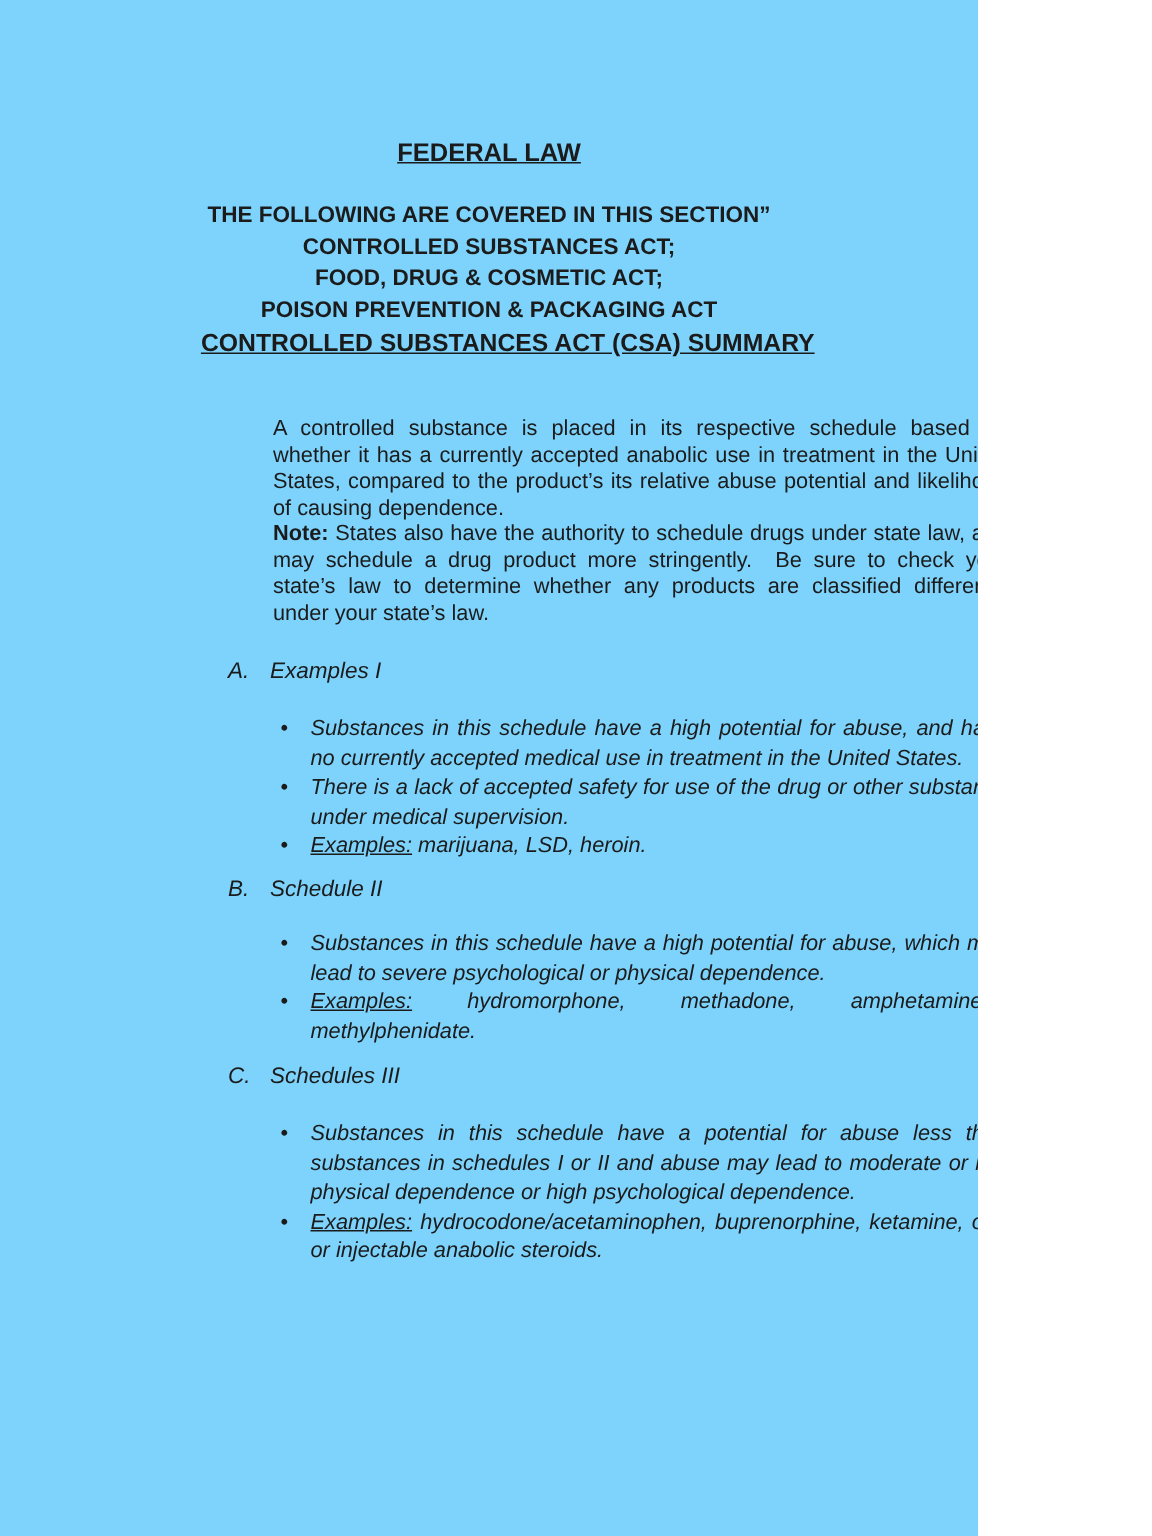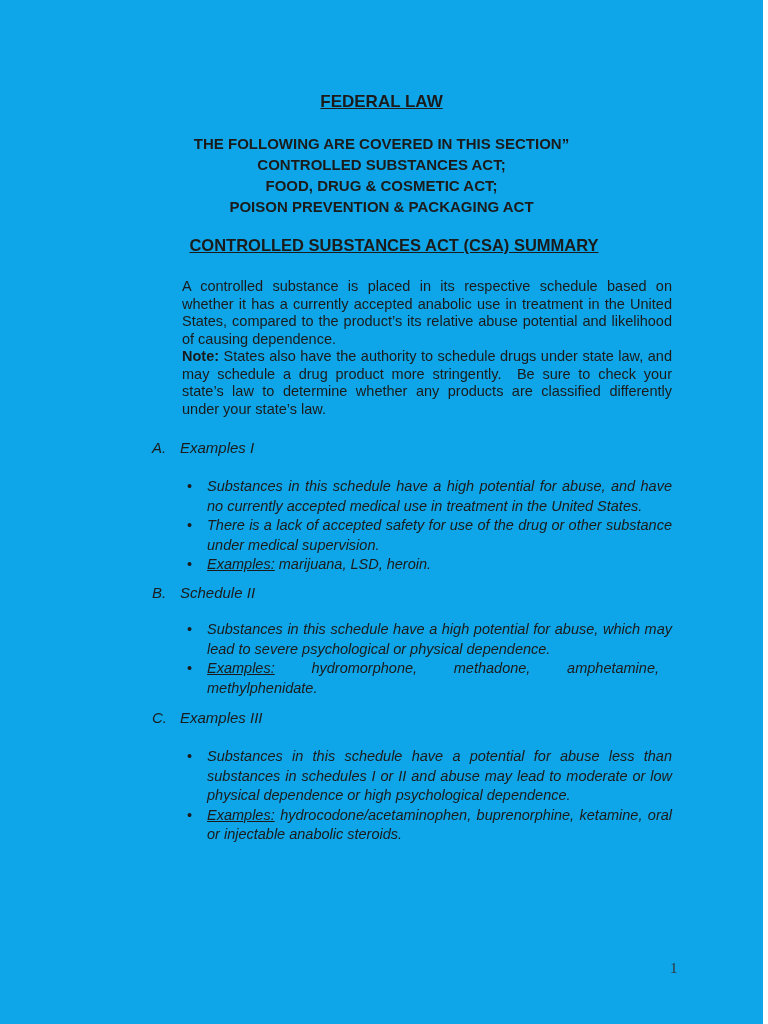--- a/index.html
+++ b/index.html
@@ -1,25 +1,25 @@
 <!DOCTYPE html>
 <html><head>
 <meta charset="utf-8">
 <style>
   html,body { margin:0; padding:0; background:#ffffff; }
   .page {
-    position:relative; width:763px; height:1024px; background:#0ea5e9;
+    position:relative; width:652px; height:1024px; background:#7dd3fc;
     color:#1b1b1b; font-family:"Liberation Sans", sans-serif;
     font-size:14.5px; overflow:hidden;
   }
   .abs { position:absolute; }
   .center { left:0; right:0; text-align:center; }
   .doc-title { top:92px; font-size:17px; font-weight:bold; text-decoration:underline; }
   .intro { top:133px; font-size:15px; font-weight:bold; line-height:21px; }
-  .summary-head { top:236px; font-size:16.5px; font-weight:bold; text-decoration:underline;padding-left:25px; }
+  .summary-head { top:220px; font-size:16.5px; font-weight:bold; text-decoration:underline;padding-left:25px; }
   .sec-head { top:258px; left:114px; font-weight:bold; font-size:15px; }
   .sec-head .numeral { display:inline-block; width:26px; }
   .sec-head sup, .fn sup { font-size:9.5px; }
   .body-block { top:278px; left:182px; width:490px; text-align:justify; line-height:17.5px; }
   .body-block p { margin:0; }
   .note-label { font-weight:bold; }
   .letter-head { left:152px; font-style:italic; font-size:15px; }
   .letter-head .letter { display:inline-block; width:28px; font-style:italic; }
   .head-a { top:439px; }
   .head-b { top:584px; }
@@ -87,21 +87,21 @@
       <span class="dot">•</span>
       <span class="bt">Substances in this schedule have a high potential for abuse, which may lead to severe psychological or physical dependence.</span>
     </div>
     <div class="bullet">
       <span class="dot">•</span>
       <span class="bt tight"><span class="examples">Examples:</span> <span>hydromorphone, methadone, amphetamine, methylphenidate.</span></span>
     </div>
   </div>
 
   <div class="abs letter-head head-c">
-    <span class="letter">C.</span><span>Examples III</span>
+    <span class="letter">C.</span><span>Schedules III</span>
   </div>
 
   <div class="abs bullets bul-c">
     <div class="bullet">
       <span class="dot">•</span>
       <span class="bt">Substances in this schedule have a potential for abuse less than substances in schedules I or II and abuse may lead to moderate or low physical dependence or high psychological dependence.</span>
     </div>
     <div class="bullet">
       <span class="dot">•</span>
       <span class="bt"><span class="examples">Examples:</span> <span>hydrocodone/acetaminophen, buprenorphine, ketamine, oral or injectable anabolic steroids.</span></span>

